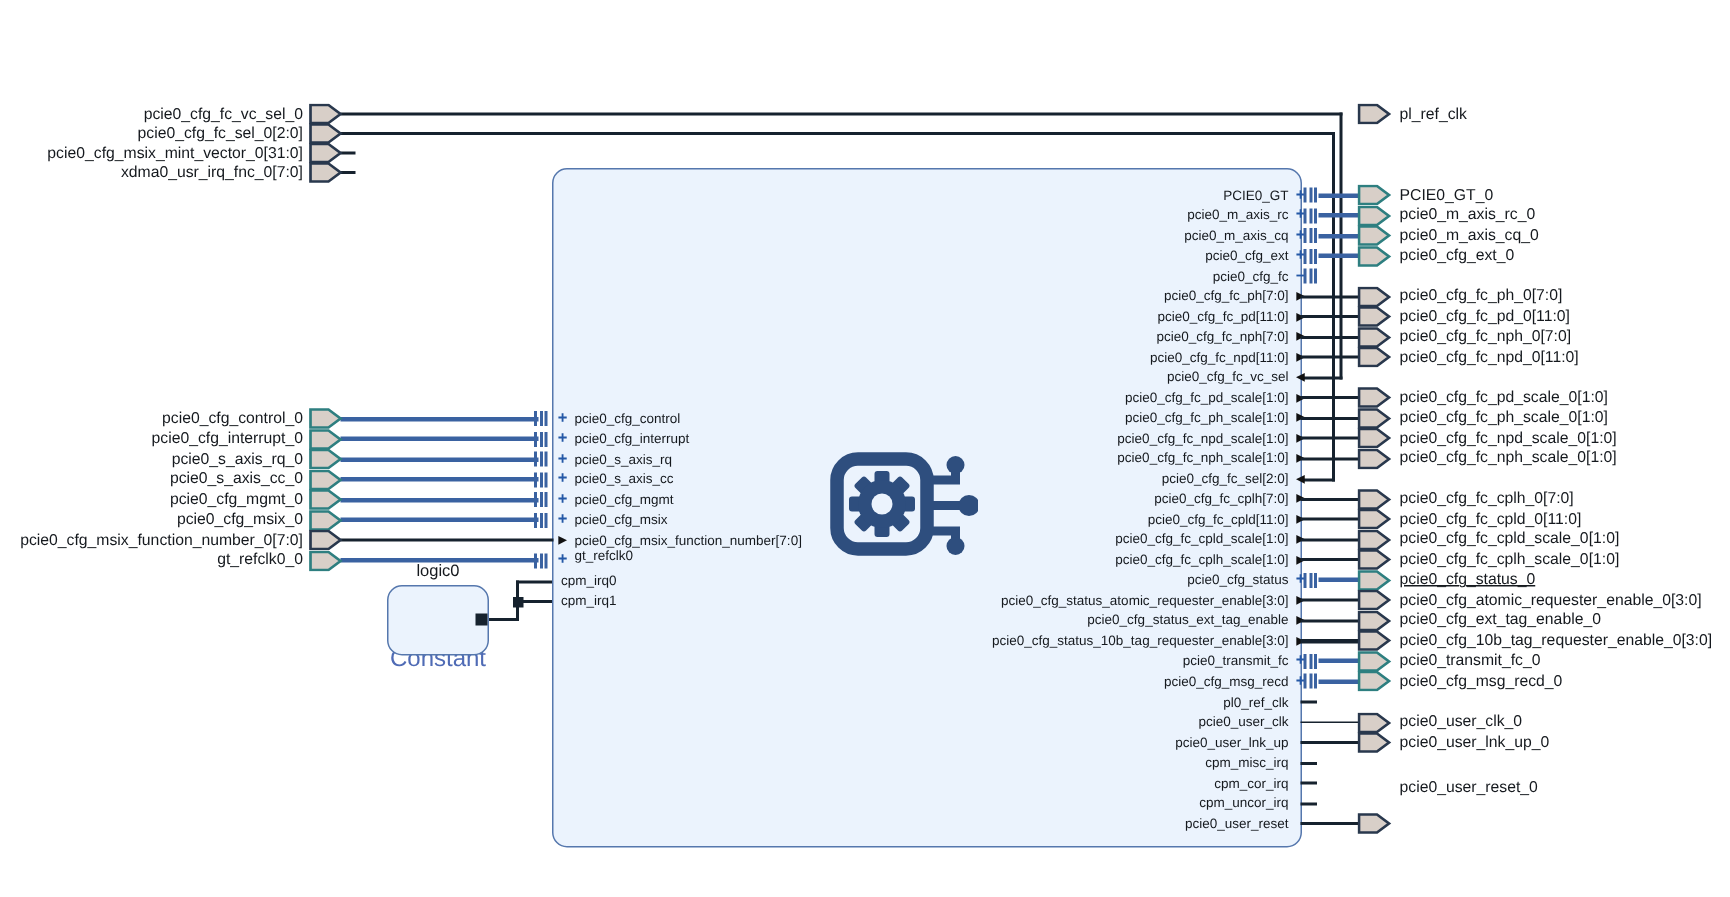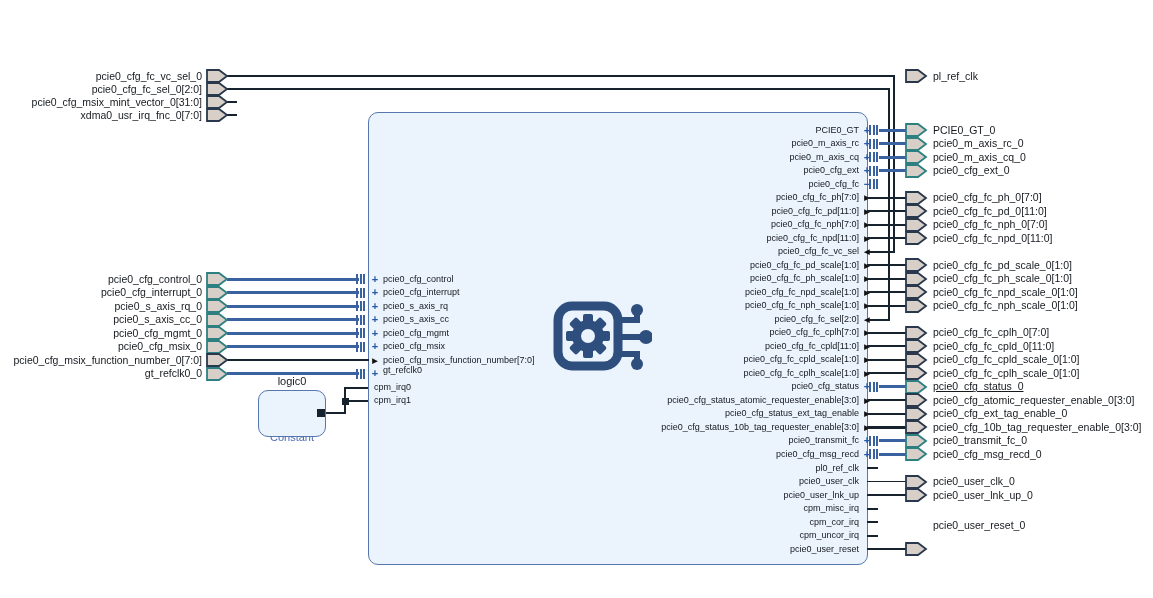--- a/index.html
+++ b/index.html
@@ -2,21 +2,21 @@
 <html><head>
 <meta charset="utf-8">
 <style>
   html,body{margin:0;padding:0;background:#ffffff;}
   #canvas{position:relative;width:1153px;height:598px;background:#ffffff;overflow:hidden;
           font-family:"Liberation Sans",sans-serif;}
   .lbl{position:absolute;white-space:nowrap;color:#15191E;}
   .portlbl{font-size:10.5px;height:13px;line-height:13px;}
   .pinlbl{font-size:9px;height:11px;line-height:11px;}
   .ralign{text-align:right;}
-  .typelbl{position:absolute;text-align:center;font-size:11px;}
+  .typelbl{position:absolute;text-align:center;font-size:16px;}
   .glyph{position:absolute;width:12px;height:11px;line-height:11px;text-align:center;font-weight:bold;}
 </style>
 </head>
 <body>
 
 <div id="canvas">
 
   <div class="lbl" id="const-title" style="left:258px;top:375px;width:68px;text-align:center;font-size:11px;">logic0</div>
   <div class="lbl pinlbl ralign" id="const-pin" style="right:837px;top:407px;">dout[0:0]</div>
   <div class="typelbl" id="const-type" style="left: 250px; top: 431px; width: 84px; color: rgb(79, 107, 181);">Constant</div>

